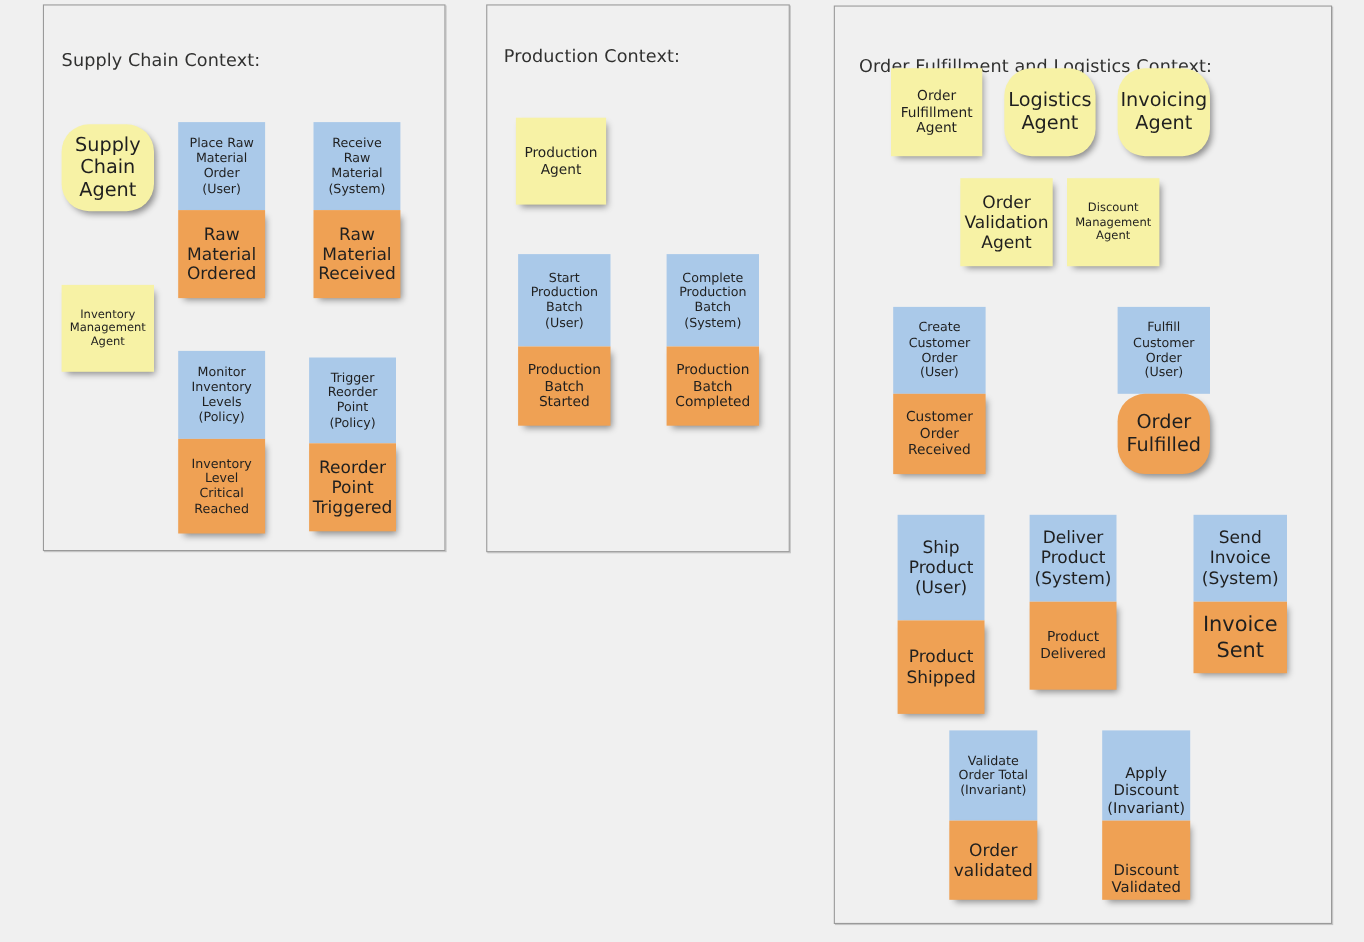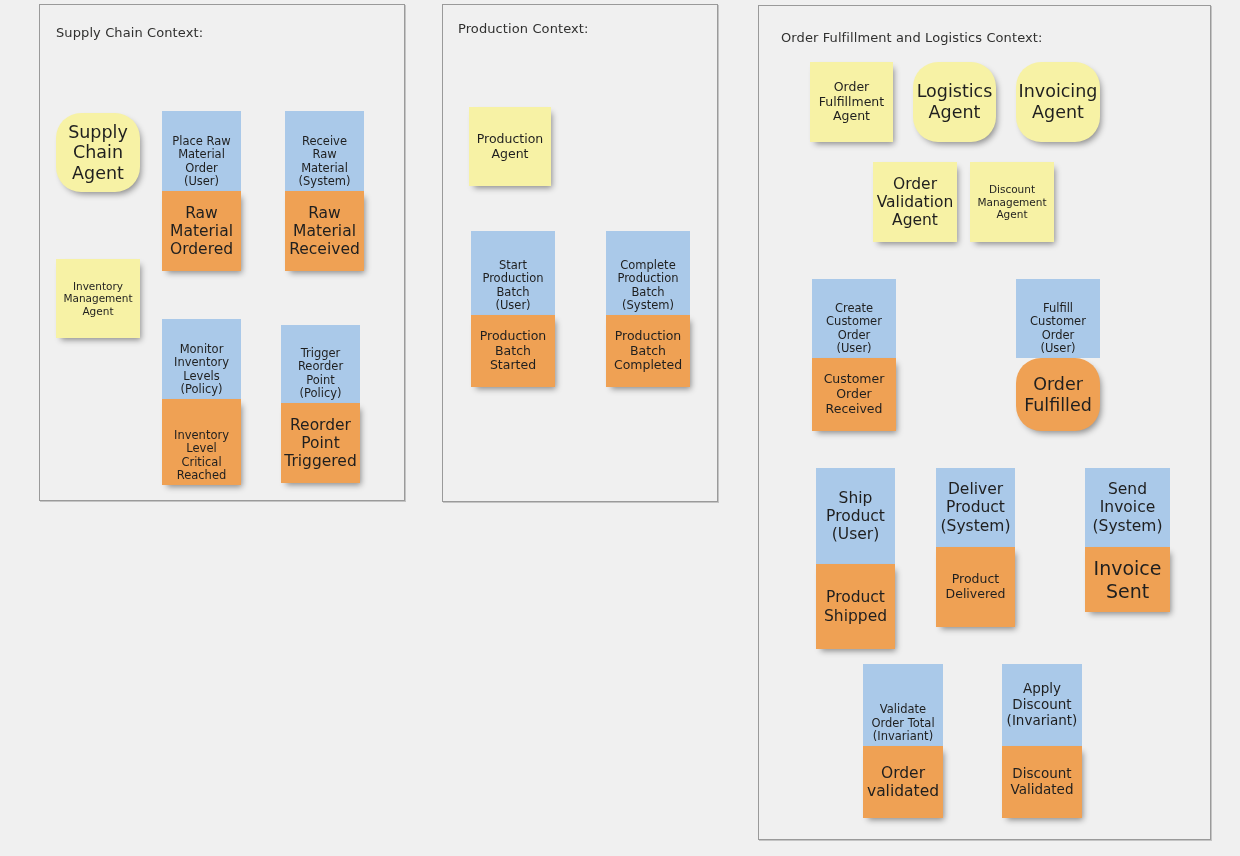--- a/index.html
+++ b/index.html
@@ -21,24 +21,25 @@
   
   .context {
     position: absolute;
     background: #f0f0f0;
     border: 1px solid #9a9a9a;
     box-shadow: 1px 1px 0 0 rgba(0,0,0,0.18);
     box-sizing: border-box;
   }
   .context-title {
     position: absolute;
-    font-size: 13px;
+    font-size: 16px;
     color: #30302f;
     white-space: nowrap;
     letter-spacing: 0.1px;
+    margin-top: 20px;
   }
   
   .note {
     position: absolute;
     box-sizing: border-box;
     display: flex;
     align-items: center;
     justify-content: center;
     text-align: center;
     color: #1f1f1f;
@@ -64,23 +65,23 @@
   .stack .note {
     left: 0;
     right: 0;
     width: 100%;
   }
   .note .txt {
     display: block;
     white-space: pre-line;
   }
   .fs-10 { font-size: 10.5px; }
-  .fs-11 { font-size: 11.5px; align-items: flex-end; }
+  .fs-11 { font-size: 11.5px; }
   .fs-12 { font-size: 12.5px; }
-  .fs-13 { font-size: 13.5px; }
+  .fs-13 { font-size: 13.5px; align-items: flex-end; }
   .fs-15 { font-size: 15.5px; }
   .fs-17 { font-size: 17.5px; border-radius: 25px; }
   .fs-19 { font-size: 19px; }
 </style>
 </head>
 <body>
 
 <div class="canvas">
 
   <div class="context" style="left:39px; top:4px; width:366px; height:497px;"></div>

